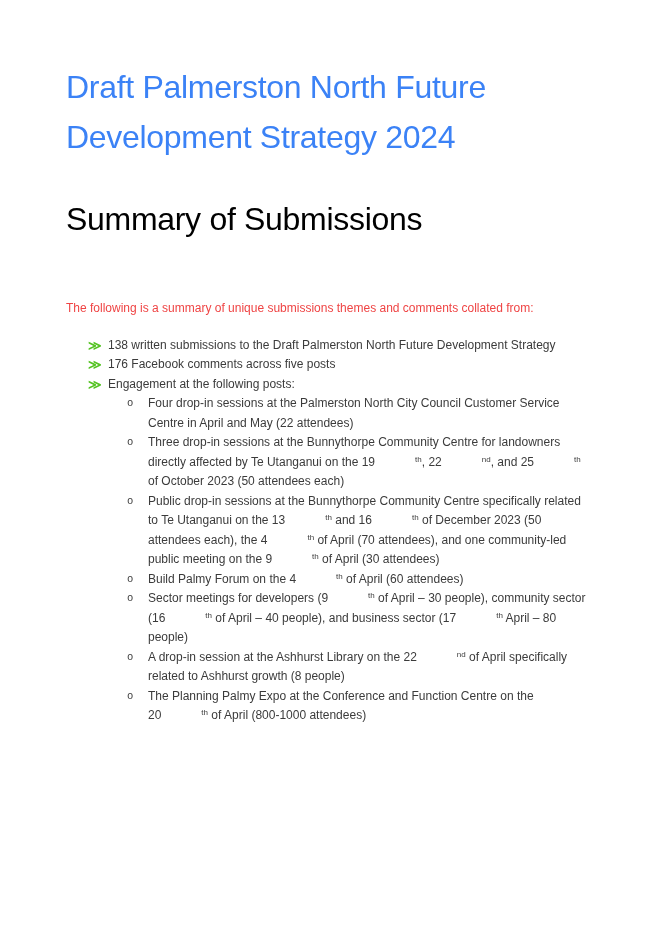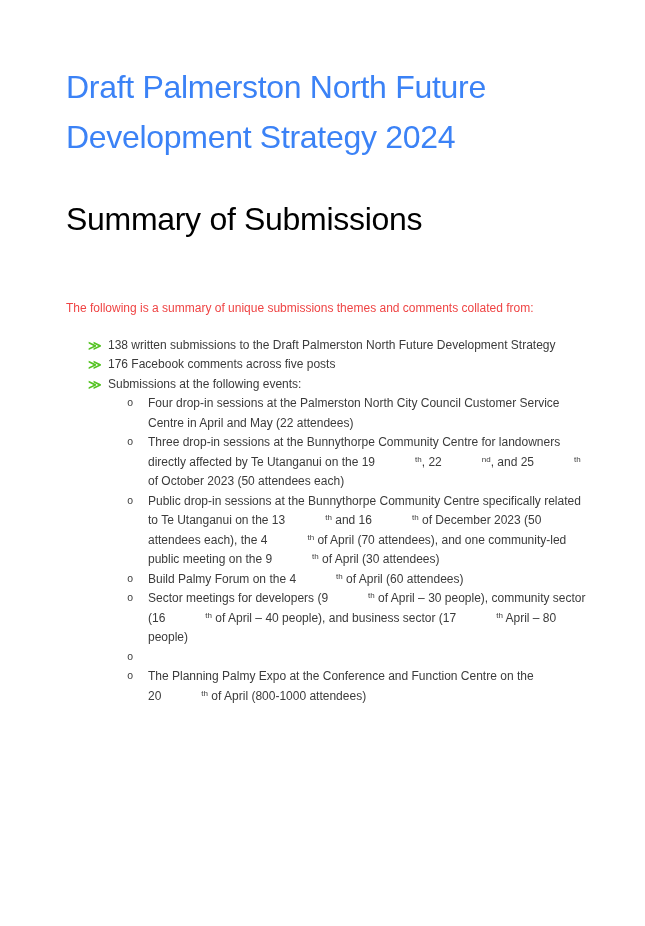--- a/index.html
+++ b/index.html
@@ -105,21 +105,21 @@
         <div class="bullet-row">
           <span class="bullet-marker">≫</span>
           <span class="bullet-text">138 written submissions to the Draft Palmerston North Future Development Strategy</span>
         </div>
         <div class="bullet-row">
           <span class="bullet-marker">≫</span>
           <span class="bullet-text">176 Facebook comments across five posts</span>
         </div>
         <div class="bullet-row">
           <span class="bullet-marker">≫</span>
-          <span class="bullet-text">Submissions at the following events:</span>
+          <span class="bullet-text">Engagement at the following posts:</span>
         </div>
         <div class="sub-row">
           <span class="sub-marker">o</span>
           <span class="sub-text">Four drop-in sessions at the Palmerston North City Council Customer Service Centre in April and May (22 attendees)</span>
         </div>
         <div class="sub-row">
           <span class="sub-marker">o</span>
           <span class="sub-text">Three drop-in sessions at the Bunnythorpe Community Centre for landowners directly affected by Te Utanganui on the 19<sup>th</sup>, 22<sup>nd</sup>, and 25<sup>th</sup> of October 2023 (50 attendees each)</span>
         </div>
         <div class="sub-row">
@@ -129,20 +129,21 @@
         <div class="sub-row">
           <span class="sub-marker">o</span>
           <span class="sub-text">Build Palmy Forum on the 4<sup>th</sup> of April (60 attendees)</span>
         </div>
         <div class="sub-row">
           <span class="sub-marker">o</span>
           <span class="sub-text">Sector meetings for developers (9<sup>th</sup> of April – 30 people), community sector (16<sup>th</sup> of April – 40 people), and business sector (17<sup>th</sup> April – 80 people)</span>
         </div>
         <div class="sub-row">
           <span class="sub-marker">o</span>
+          <span class="sub-text">A drop-in session at the Ashhurst Library on the 22<sup>nd</sup> of April specifically related to Ashhurst growth (8 people)</span>
         </div>
         <div class="sub-row">
           <span class="sub-marker">o</span>
           <span class="sub-text">The Planning Palmy Expo at the Conference and Function Centre on the 20<sup>th</sup> of April (800-1000 attendees)</span>
         </div>
       </div>
   </div>
 </div>
 
 </body></html>

